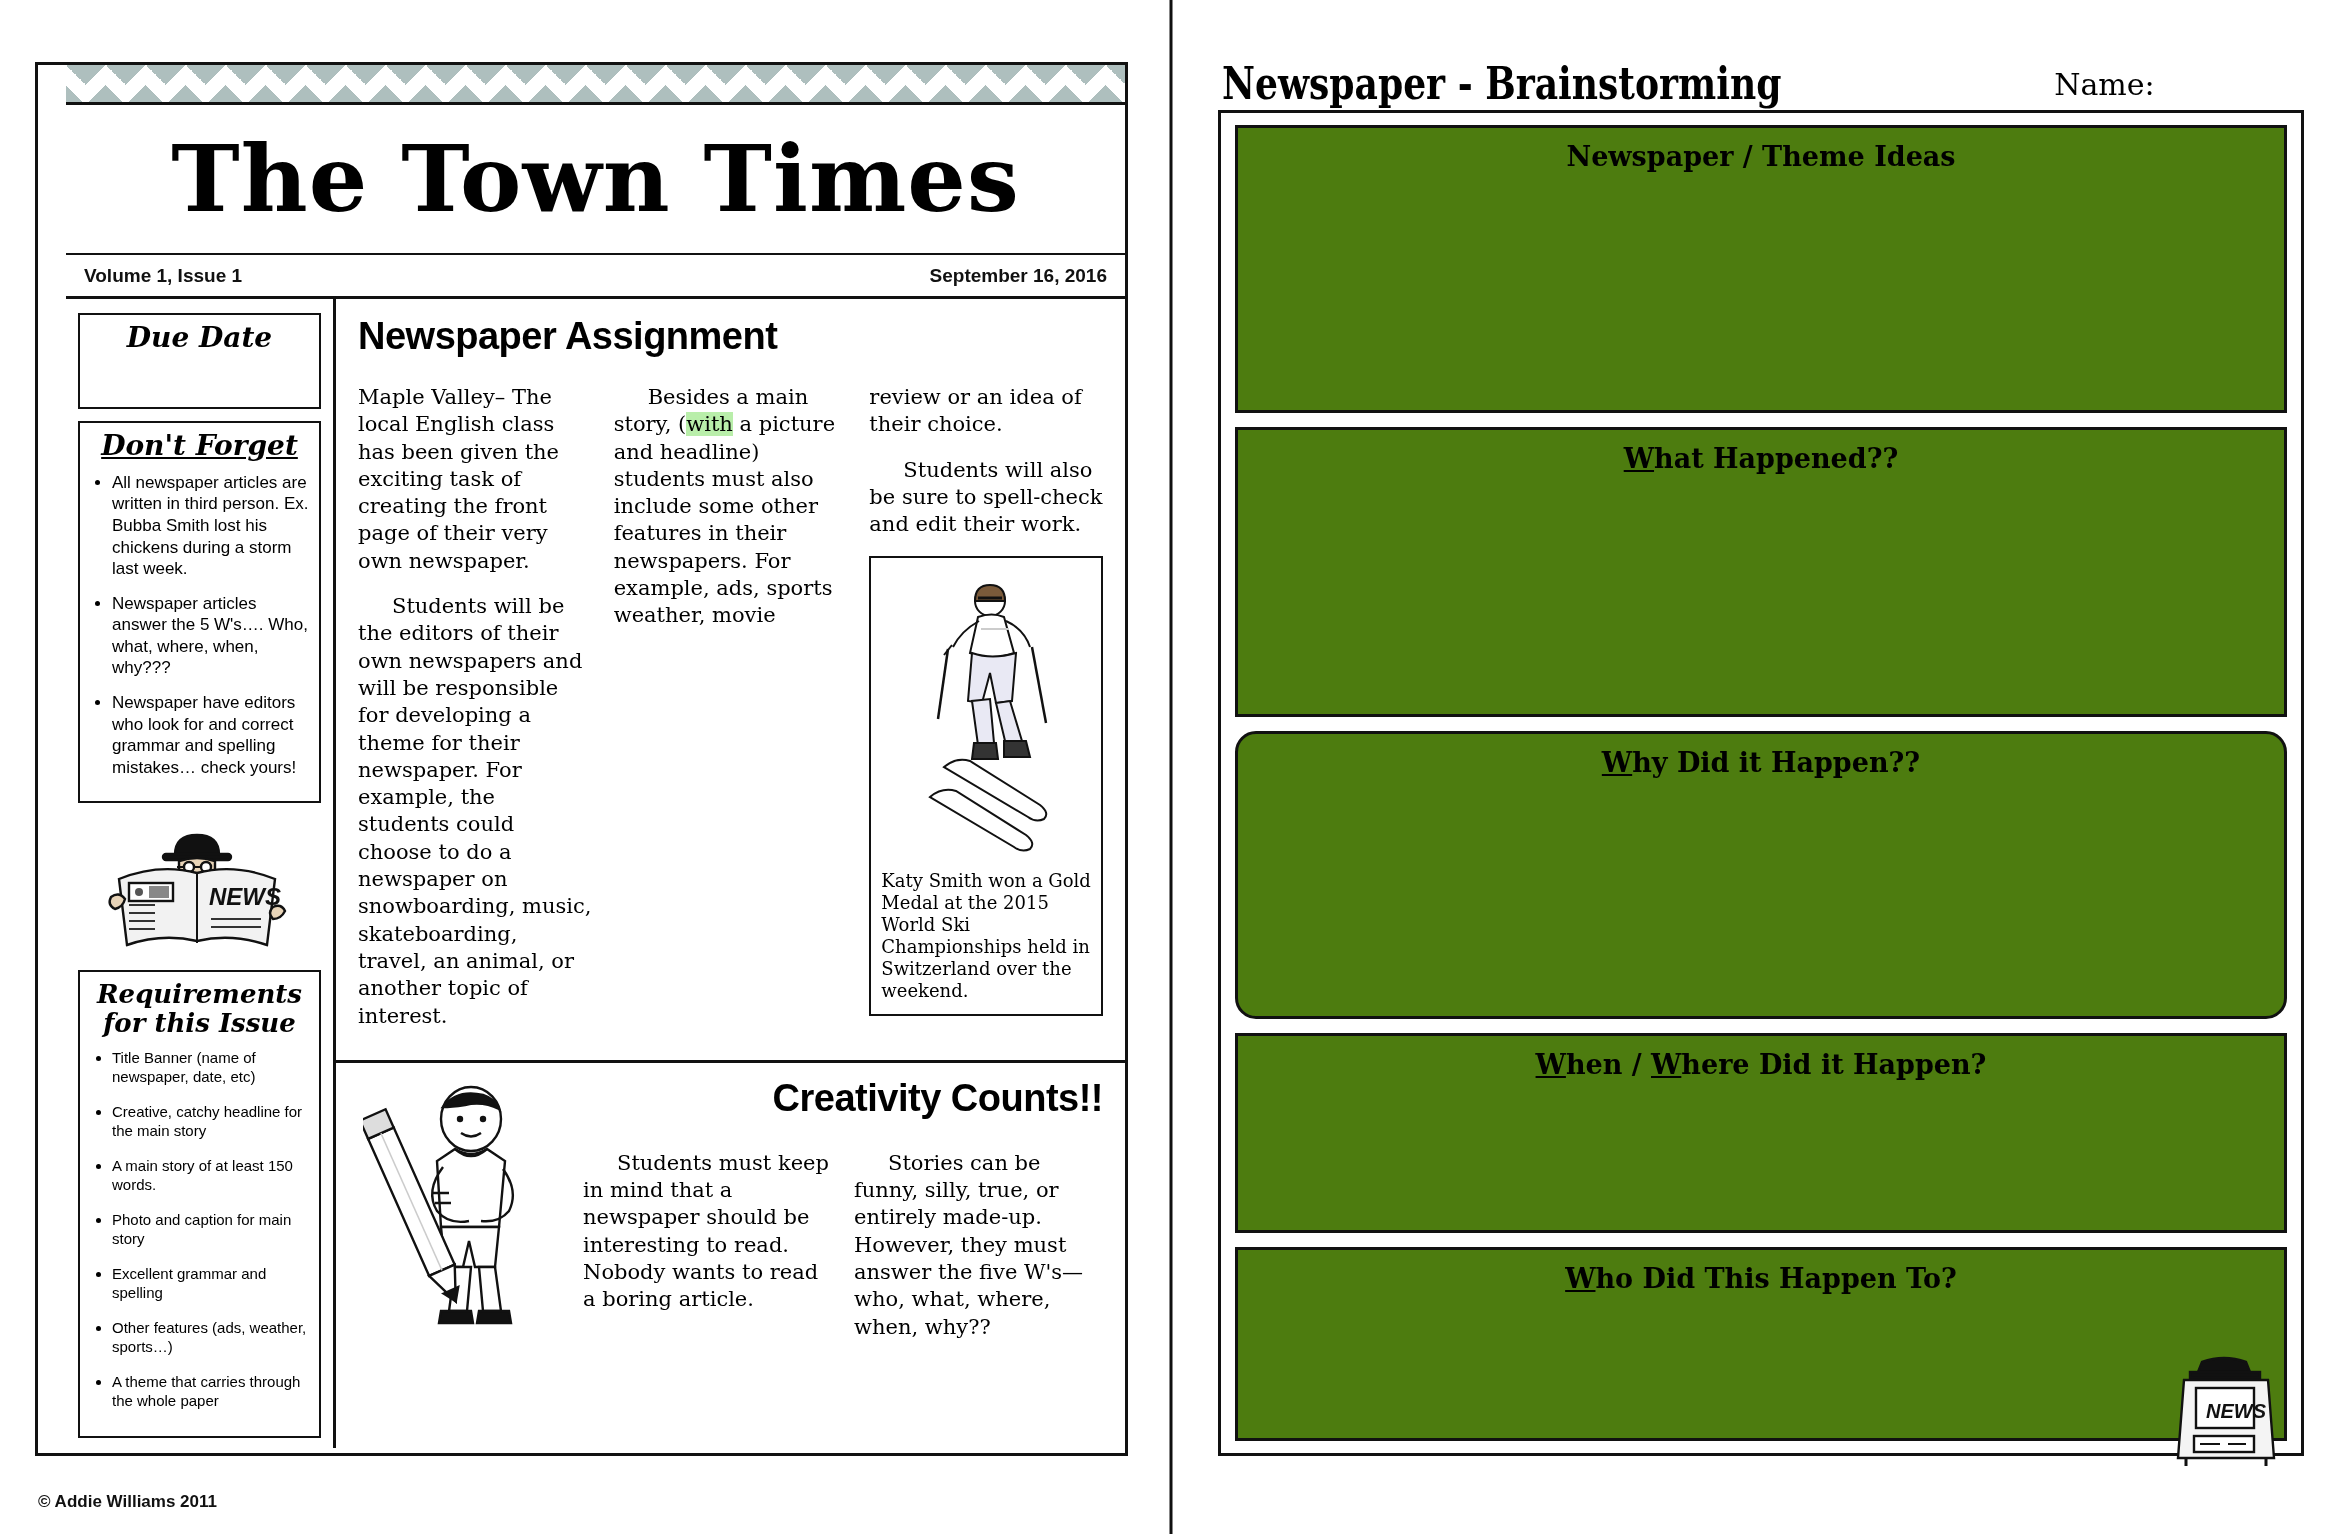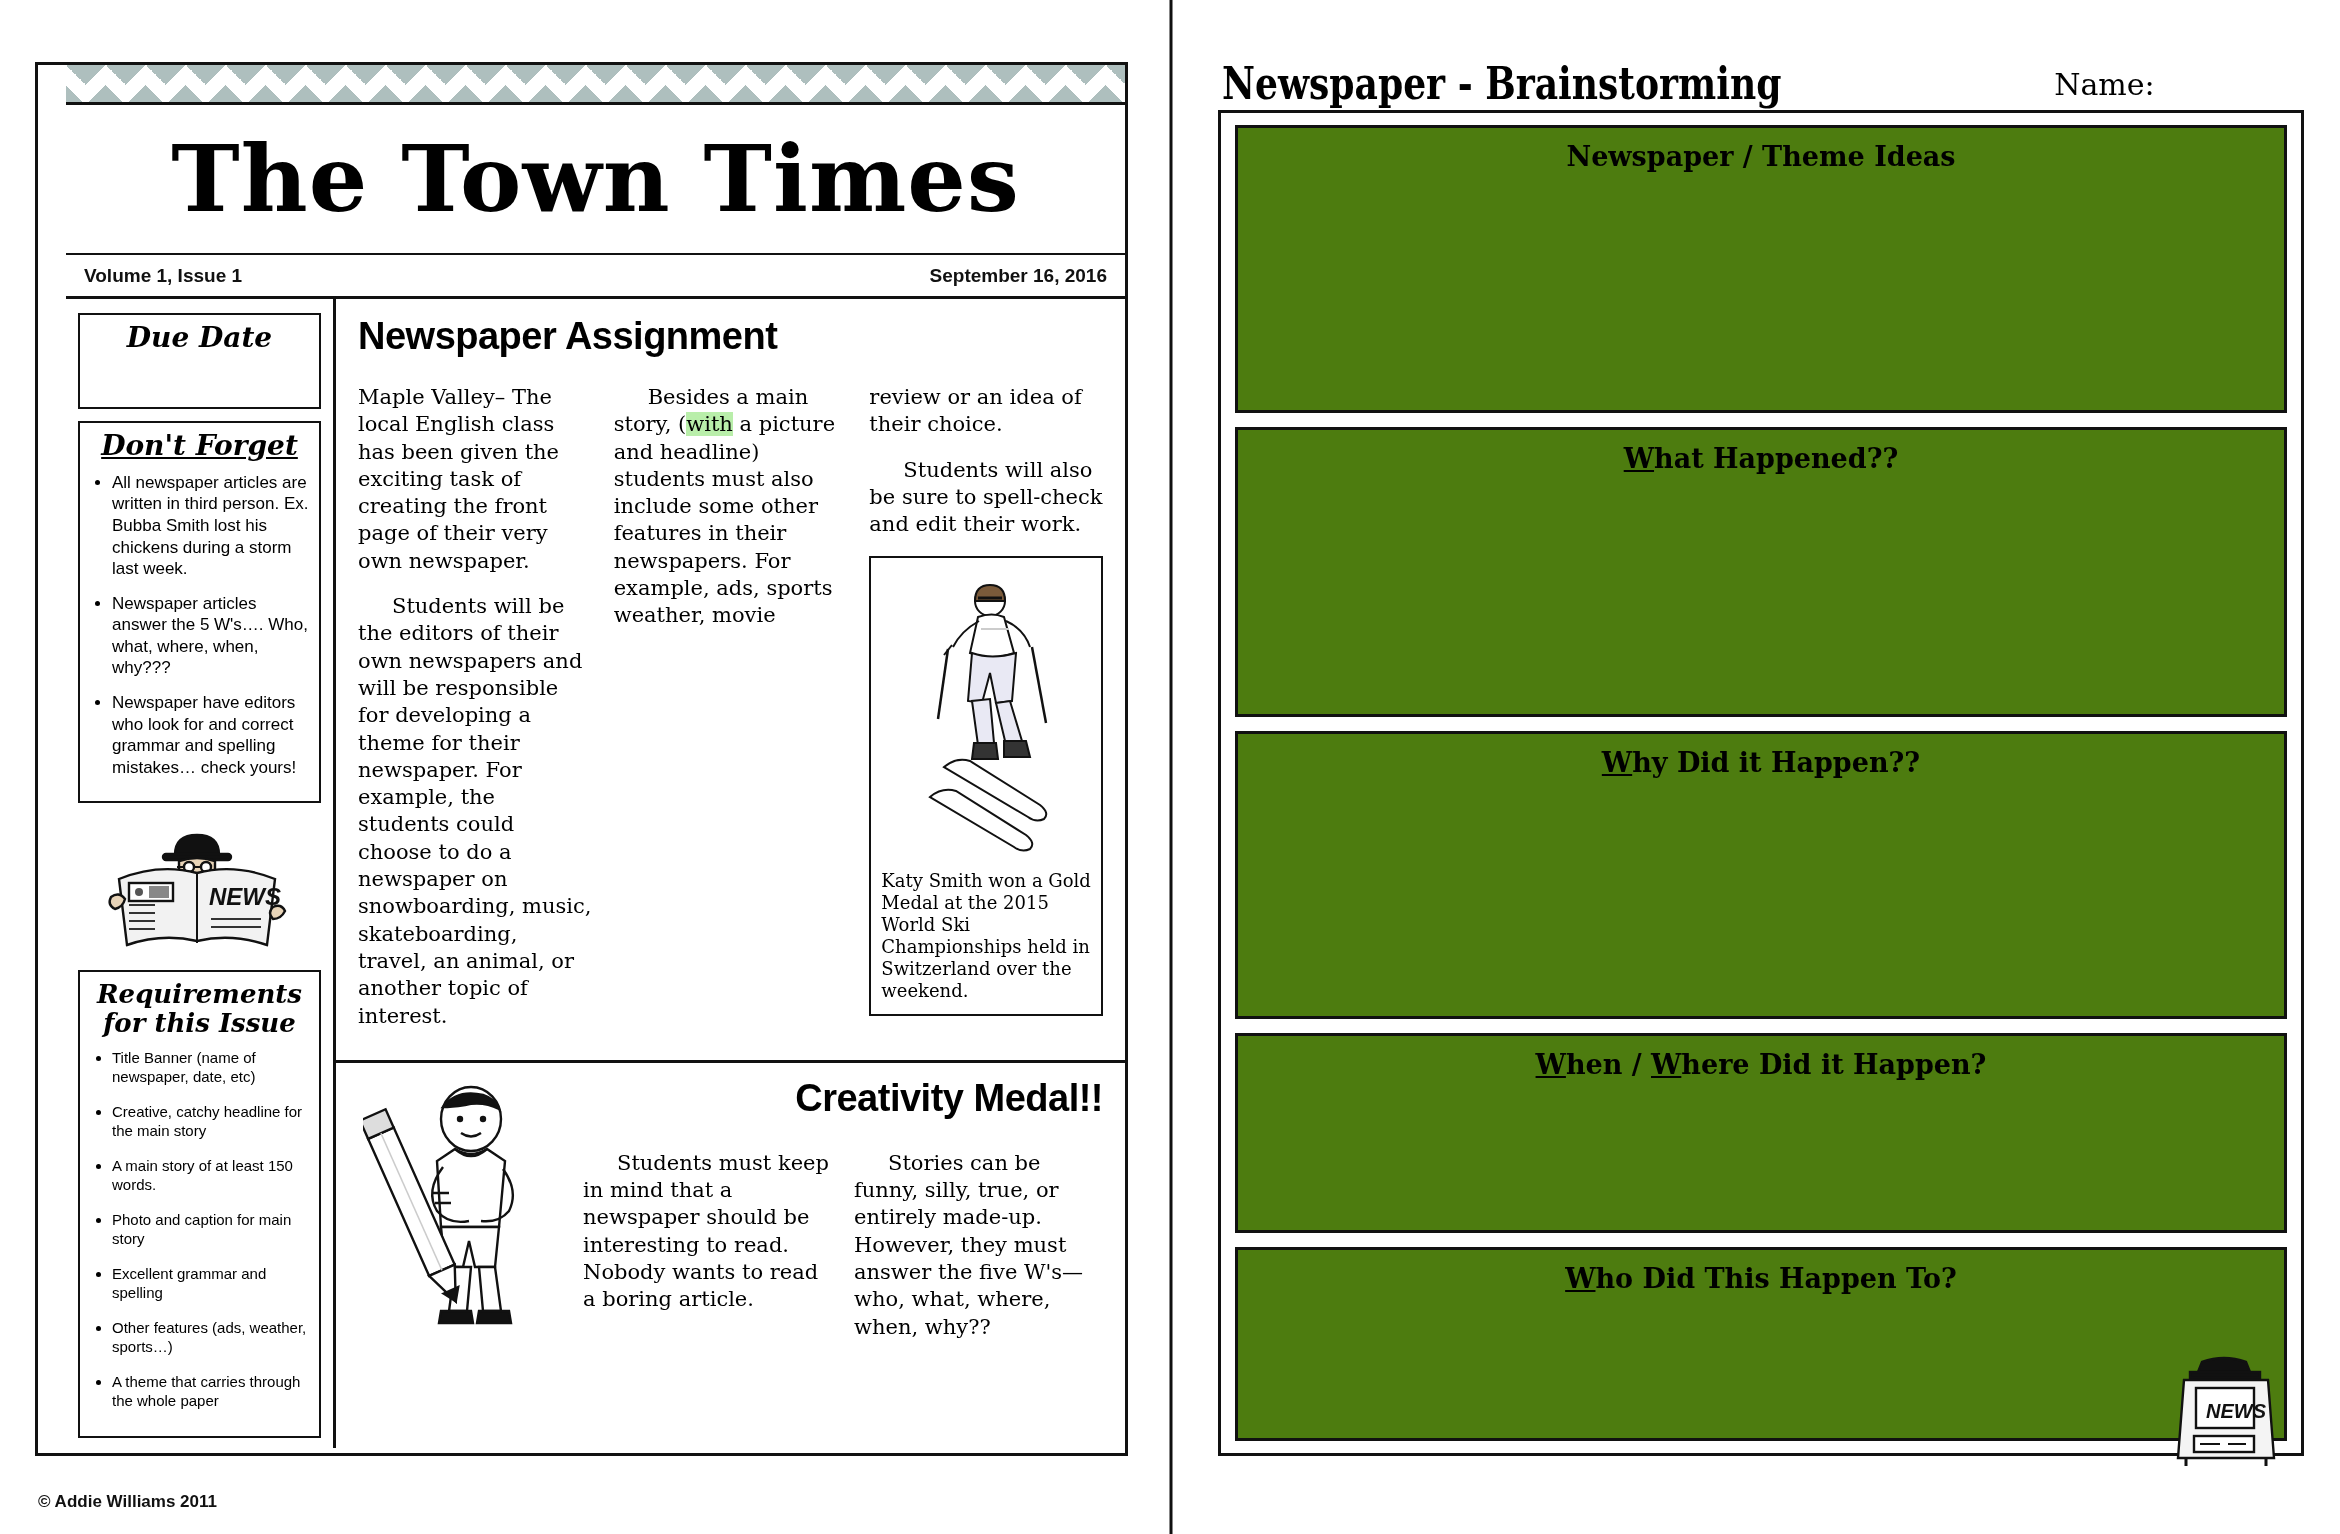--- a/index.html
+++ b/index.html
@@ -140,21 +140,21 @@
     display:flex; justify-content:center;
     padding-top:14px;
   }
   .bs-label{
     font-family:"DejaVu Serif", serif;
     font-size:27px; font-weight:700; color:#000; line-height:1.1;
   }
   .bs-label u{ text-decoration:underline; }
   #bs-box-1{ flex:0 0 288px; }
   #bs-box-2{ flex:0 0 290px; }
-  #bs-box-3{ flex:0 0 288px; }
+  #bs-box-3{ flex:0 0 288px;border-radius:21px; }
   #bs-box-4{ flex:0 0 200px; }
   #bs-box-5{ flex:1; }
   #news-box-clip{ position:absolute; right:52px; bottom:62px; }
 </style>
 </head>
 <body>
 
 <div id="spread">
 
   <div class="page" id="left-page">
@@ -324,21 +324,21 @@
                     <path d="M40 190 l14 34 l14 -34 z" fill="#fff"></path>
                     <path d="M46 212 l8 12 l8 -12 z" fill="#111"></path>
                     <rect x="40" y="20" width="28" height="20" fill="#ddd"></rect>
                     <path d="M54 40 v150" stroke="#ccc" stroke-width="1.6"></path>
                   </g>
                 </g>
               </svg>
             </div>
 
             <div id="creativity-right">
-              <div class="section-title">Creativity Medal!!</div>
+              <div class="section-title">Creativity Counts!!</div>
               <div class="cols">
                 <div class="col">
                   <p>Students must keep in mind that a newspaper should be interesting to read. Nobody wants to read a  boring article.</p>
                 </div>
                 <div class="col">
                   <p>Stories can be funny, silly, true, or entirely made-up. However, they must answer the five W's—who, what, where, when, why??</p>
                 </div>
               </div>
             </div>
           </div>

